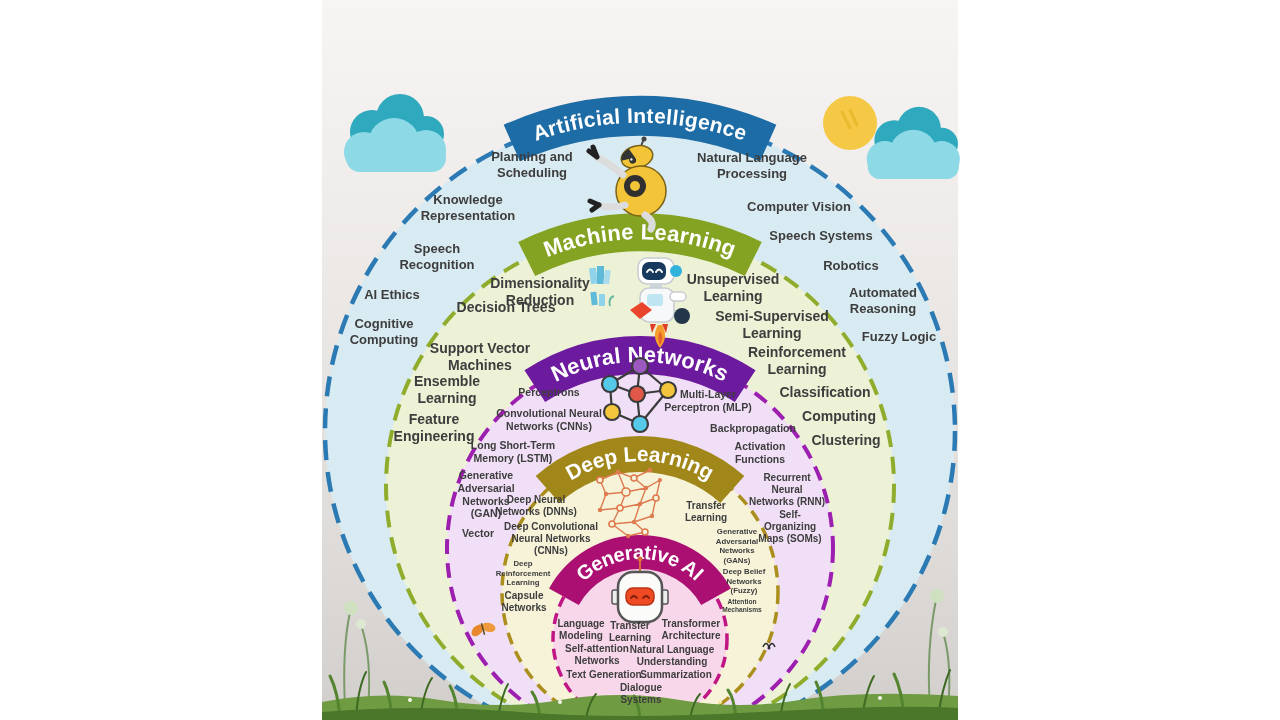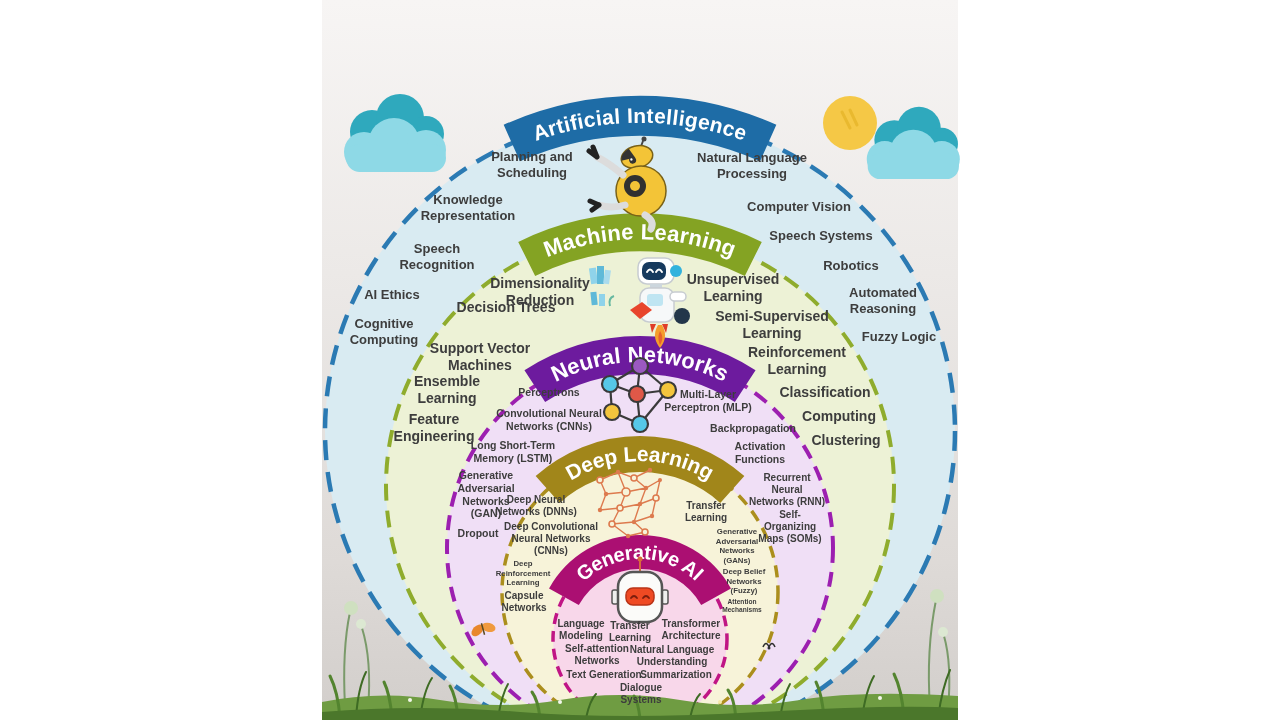--- a/index.html
+++ b/index.html
@@ -271,21 +271,21 @@
 Memory (LSTM)</div>
   <div class="lbl f10" style="left:760px;top:453px">Activation
 Functions</div>
   <div class="lbl f10" style="left:486px;top:495px">Generative
 Adversarial
 Networks
 (GAN)</div>
   <div class="lbl f9" style="left:787px;top:490px">Recurrent
 Neural
 Networks (RNN)</div>
-  <div class="lbl f10" style="left:478px;top:533px">Dropout</div>
+  <div class="lbl f10" style="left:478px;top:533px">Vector</div>
   <div class="lbl f85" style="left:790px;top:527px">Self-
 Organizing
 Maps (SOMs)</div>
 
   <div class="lbl f9" style="left:536px;top:506px">Deep Neural
 Networks (DNNs)</div>
   <div class="lbl f9" style="left:706px;top:512px">Transfer
 Learning</div>
   <div class="lbl f85" style="left:551px;top:539px">Deep Convolutional
 Neural Networks

